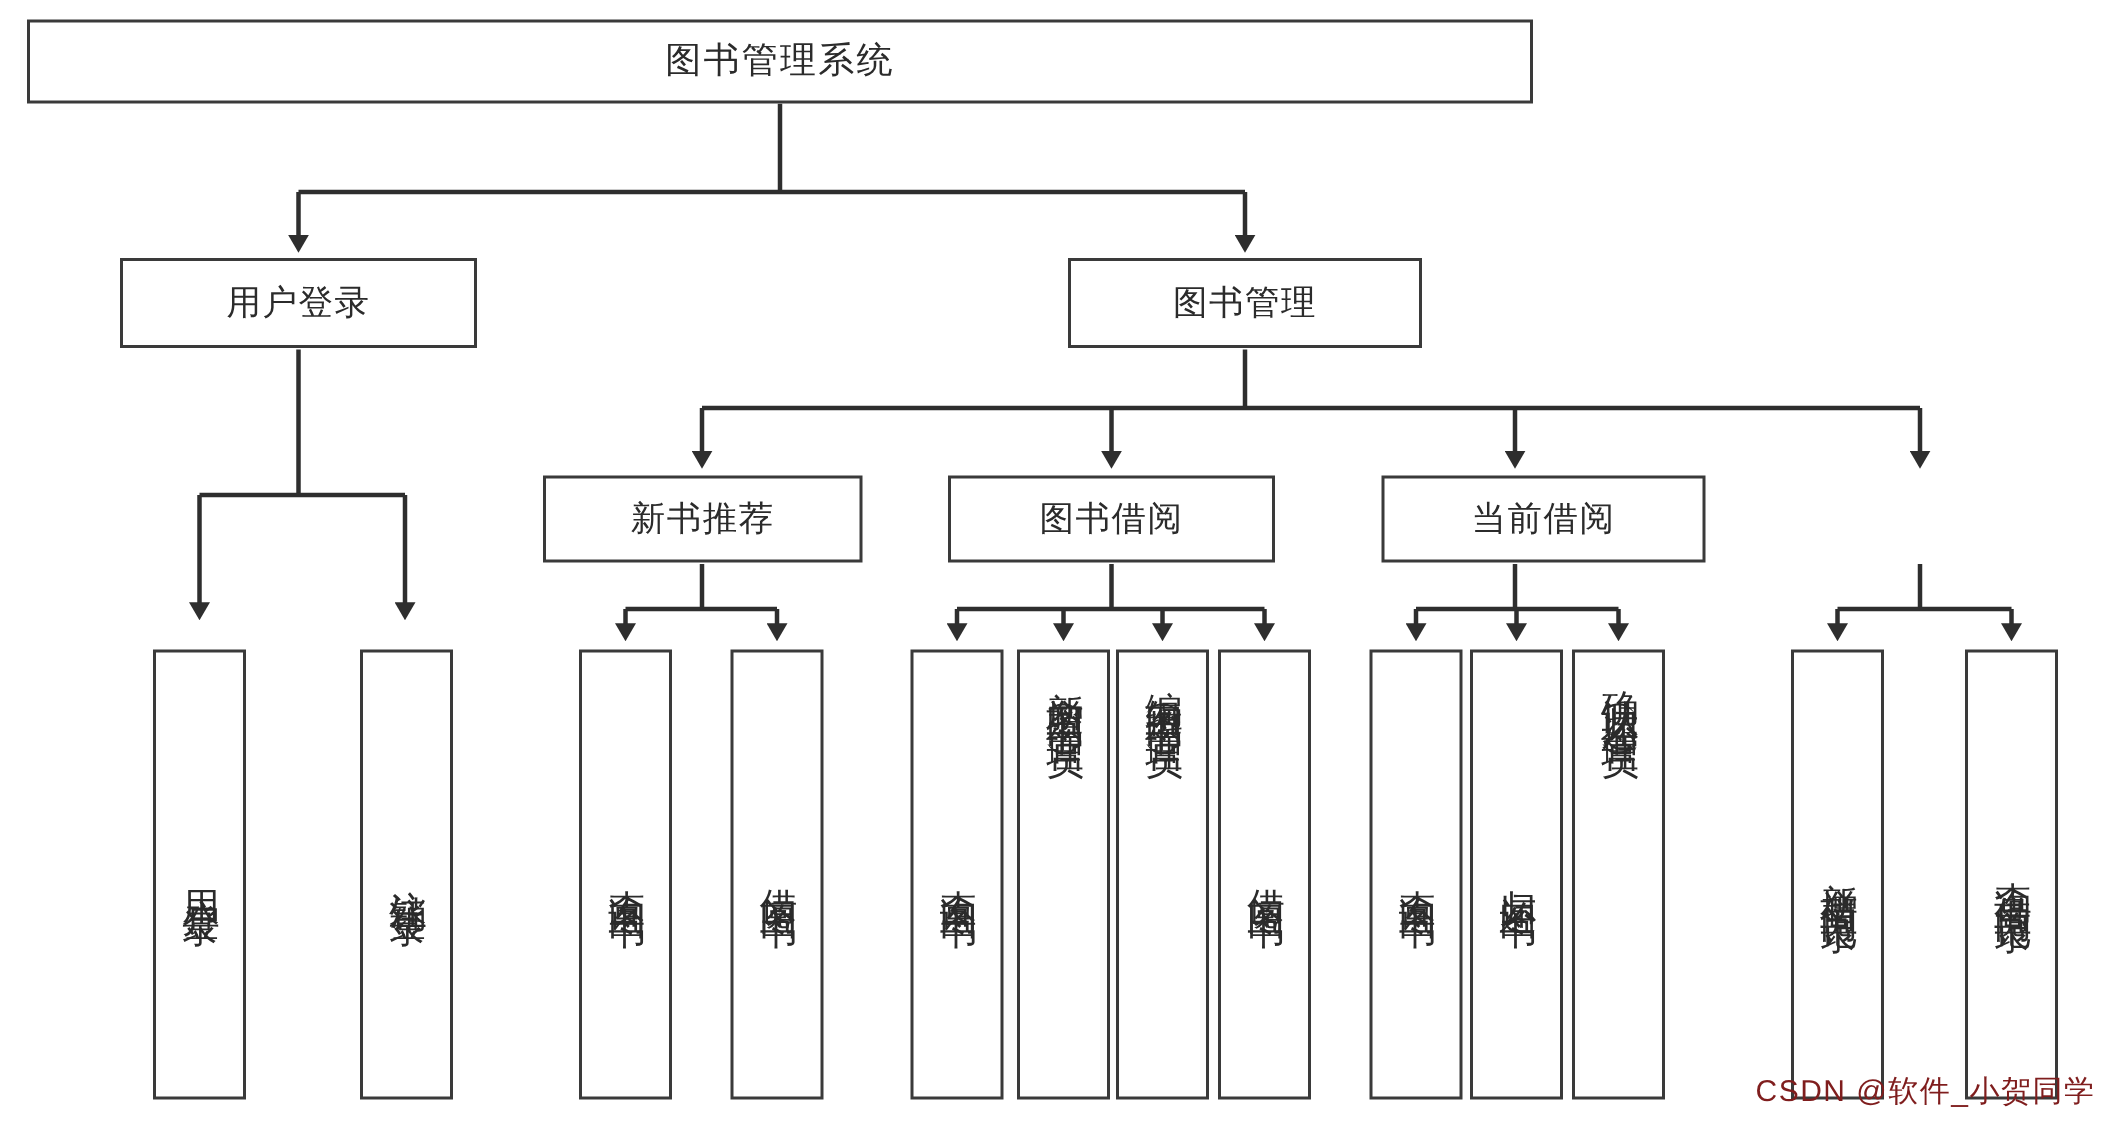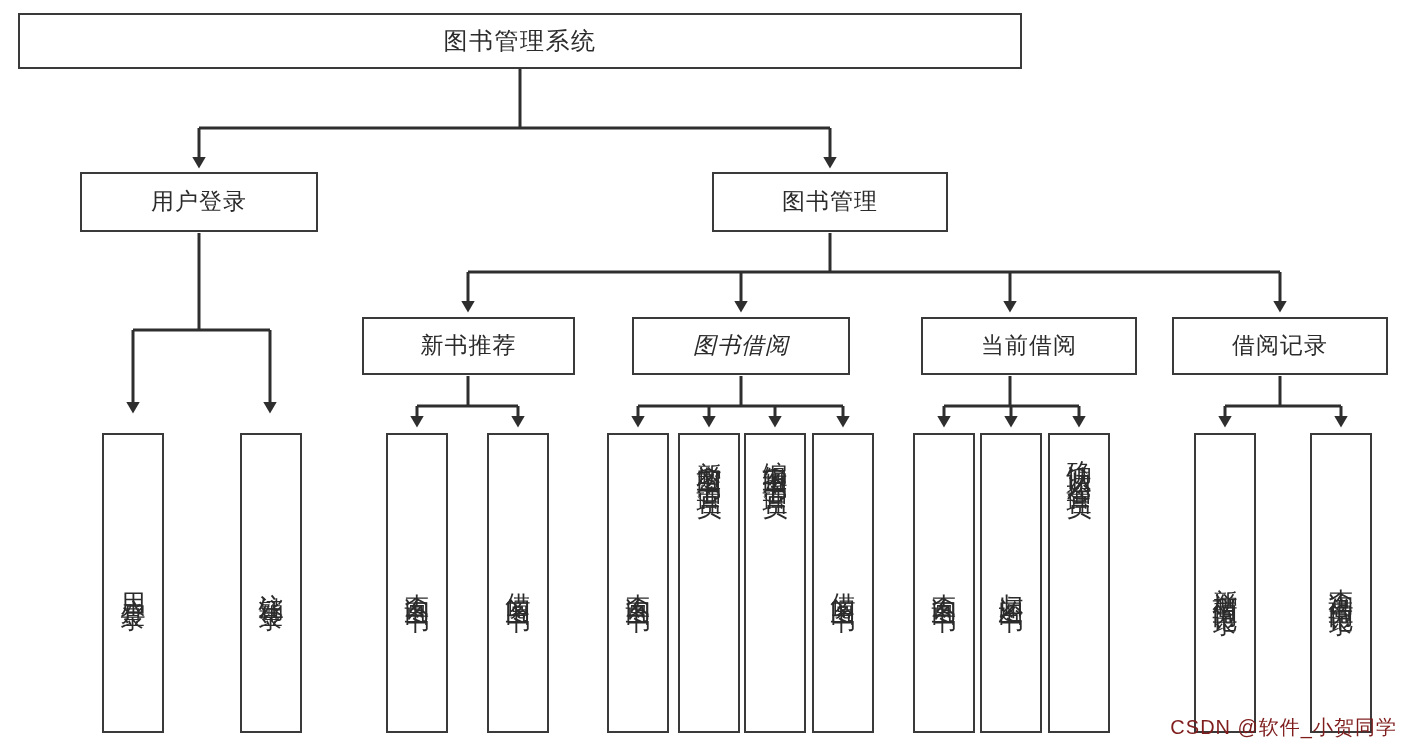--- a/index.html
+++ b/index.html
@@ -141,29 +141,26 @@
   <div class="node h" style="left:80px; top:172px; width:238px; height:60px;">
     <span class="label">用户登录</span>
   </div>
   <div class="node h" style="left:712px; top:172px; width:236px; height:60px;">
     <span class="label">图书管理</span>
   </div>
 
   <div class="node h" style="left:362px; top:317px; width:213px; height:58px;">
     <span class="label">新书推荐</span>
   </div>
-  <div class="node h" style="left:632px; top:317px; width:218px; height:58px;font-style:italic;">
+  <div class="node h" style="left:632px; top:317px; width:218px; height:58px;">
     <span class="label">图书借阅</span>
   </div>
   <div class="node h" style="left:902px; top:317px; width:216px; height:58px;margin-left:19px;">
     <span class="label">当前借阅</span>
   </div>
-  <div class="node h" style="left:1172px; top:317px; width:216px; height:58px;">
-    <span class="label">借阅记录</span>
-  </div>
 
   <div class="node v mid" style="left:102px; top:433px; width:62px; height:300px;">
     <span class="label">用户登录</span>
   </div>
   <div class="node v mid" style="left:240px; top:433px; width:62px; height:300px;">
     <span class="label">注销登录</span>
   </div>
 
   <div class="node v mid" style="left:386px; top:433px; width:62px; height:300px;">
     <span class="label">查询图书</span>

